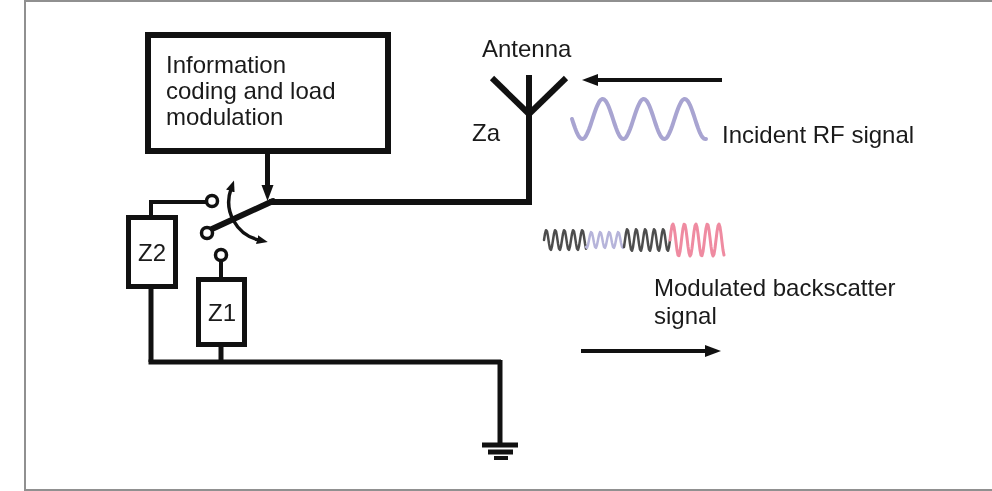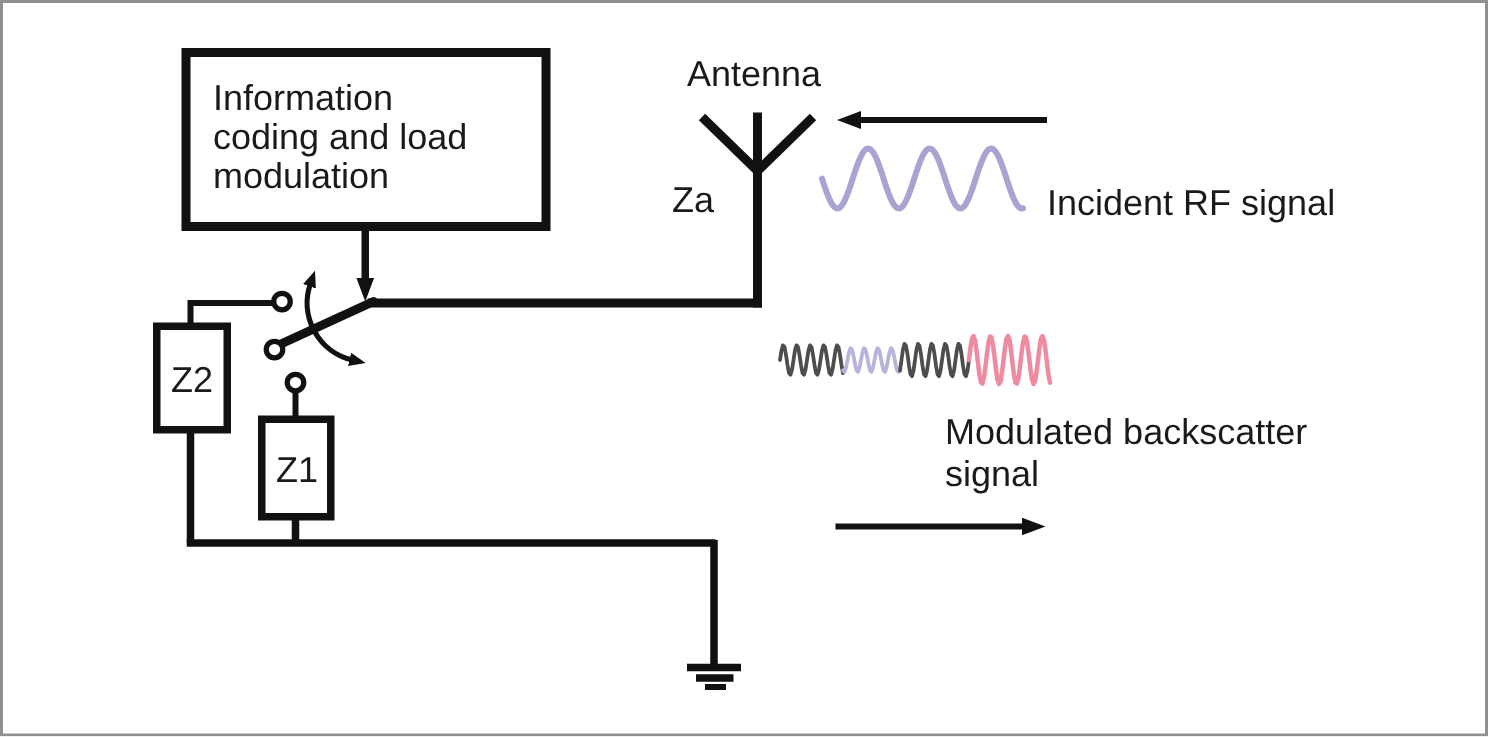--- a/index.html
+++ b/index.html
@@ -1,18 +1,19 @@
 <!DOCTYPE html>
 <html style="--line-color: #111111; --text-color: #1a1a1a;"><head>
 <meta charset="utf-8">
 <style>
   html,body { margin:0; padding:0; background:#fff; }
   #stage {
     position:relative; width:876px; height:491px; background:#ffffff;
     font-family:"Liberation Sans", sans-serif;
+    margin-left:24px;
   }
   svg text {
     font-family:"Liberation Sans", sans-serif;
     fill: var(--text-color, #1a1a1a);
   }
   .wire   { stroke: var(--line-color, #111); fill:none; }
   .shape  { stroke: var(--line-color, #111); fill:#ffffff; }
   .wave   { fill:none; stroke-linecap:round; stroke-linejoin:round; }
   .lbl    { font-size:24px; }
   .boxlbl { font-size:24px; }

